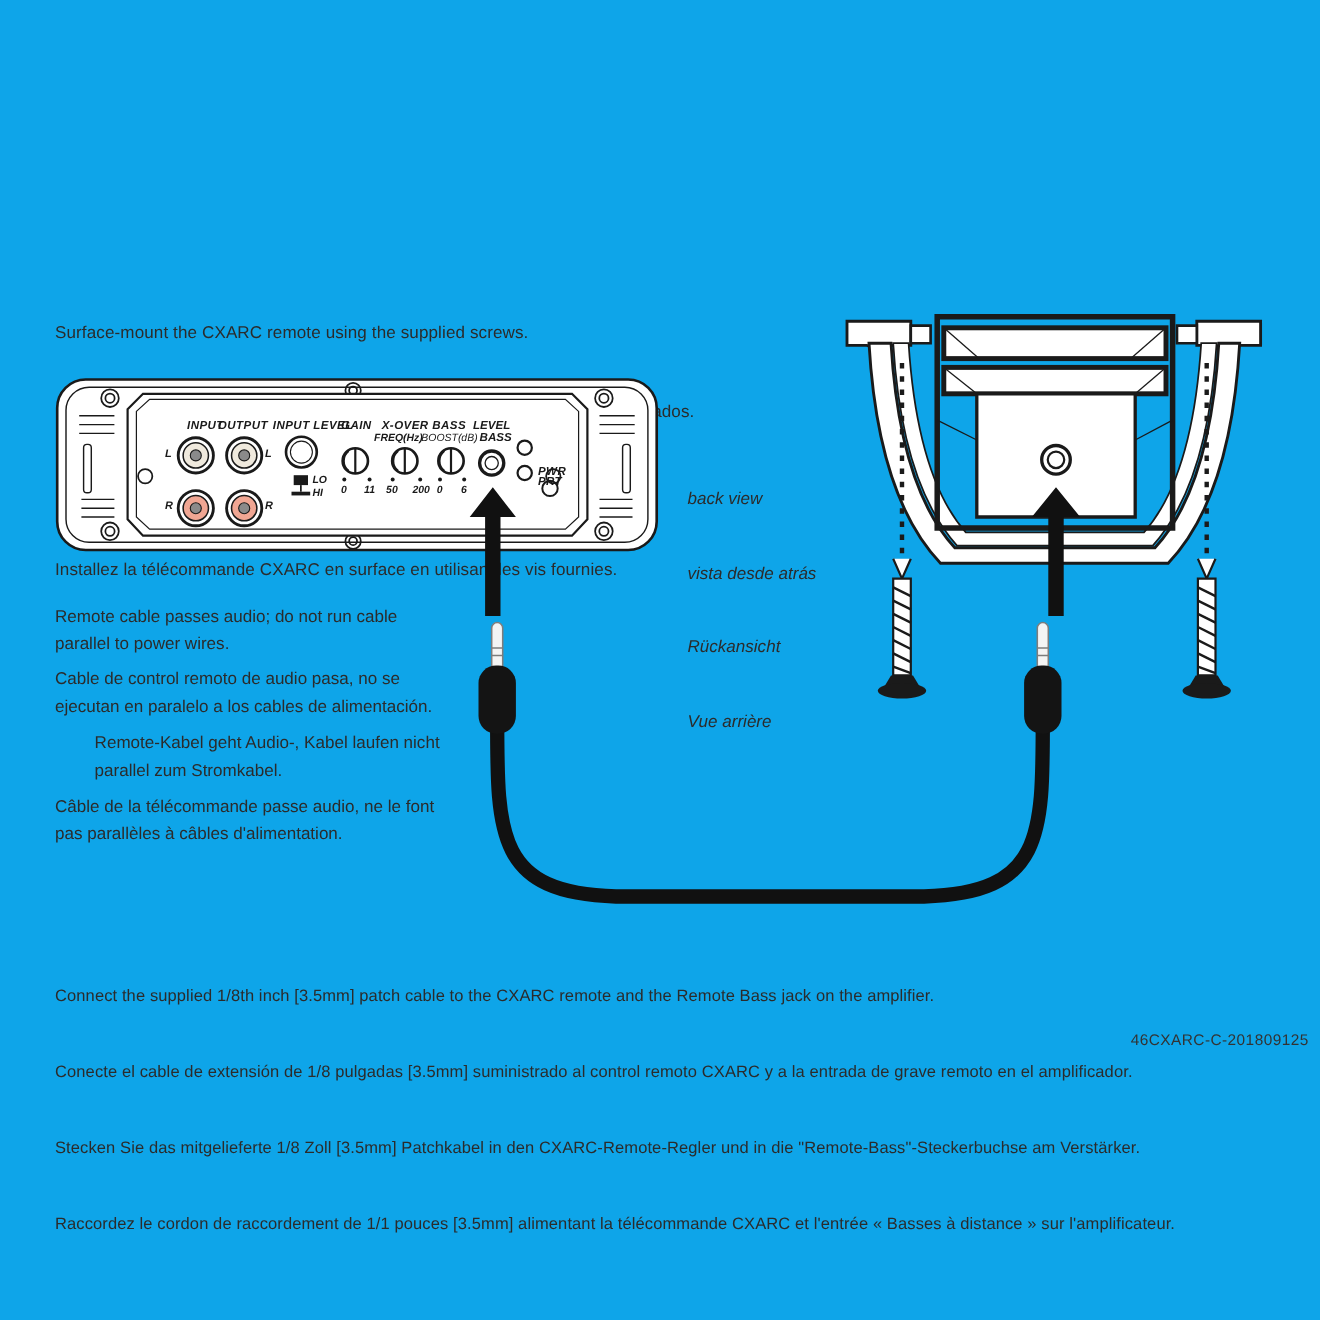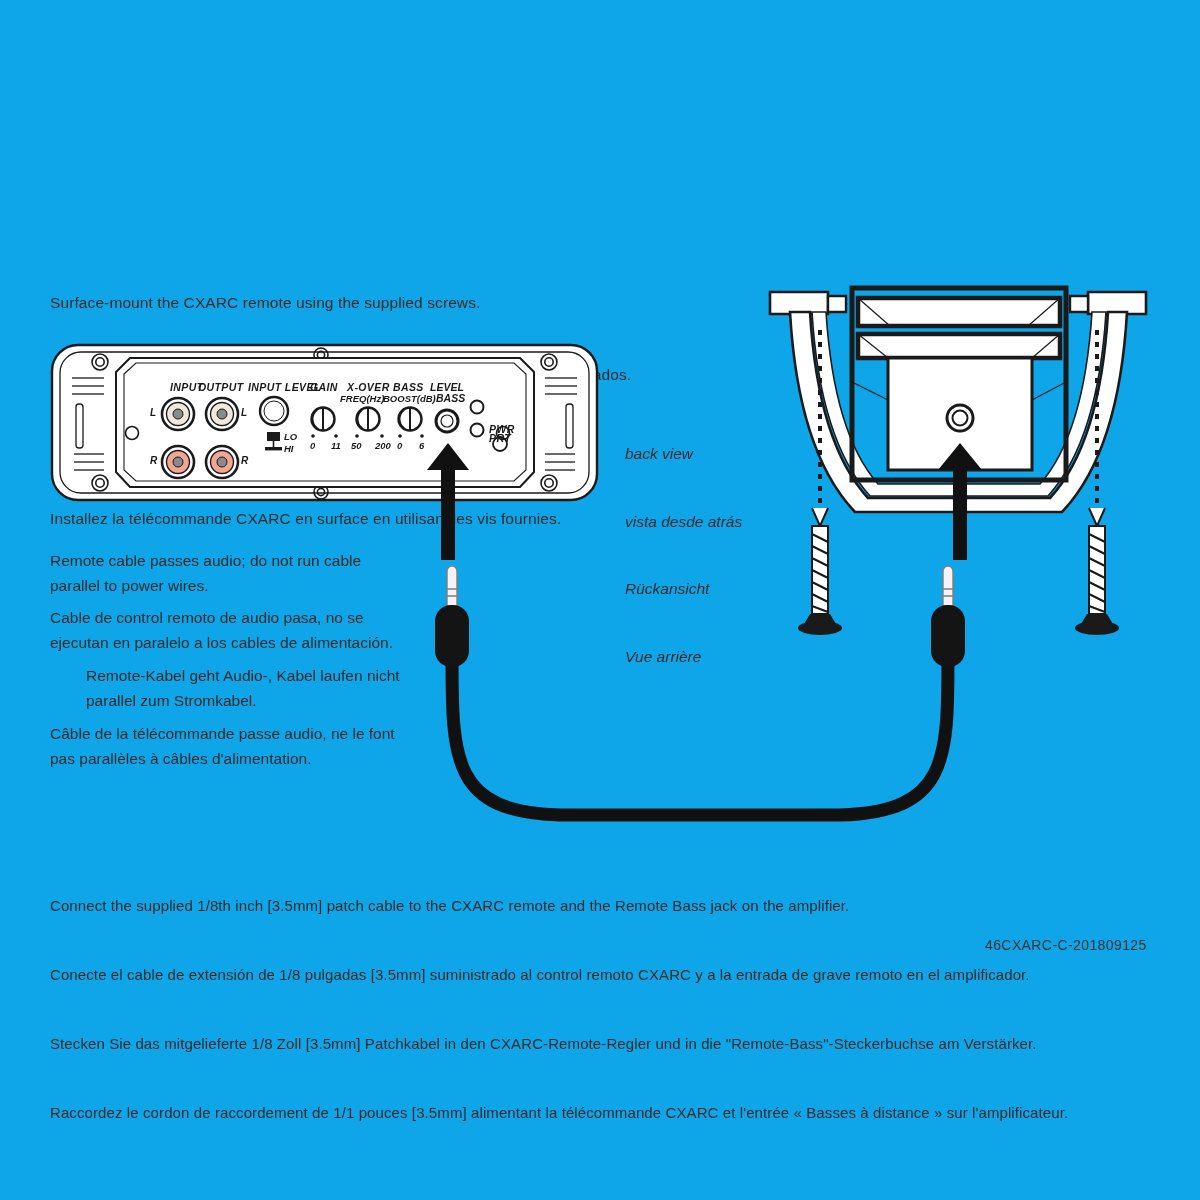--- a/index.html
+++ b/index.html
@@ -287,21 +287,21 @@
   </svg>
 
   <div style="position:absolute; left:0; top:0; width:1200px; height:1200px; pointer-events:none;">
     <div style="position:absolute; left:170px; top:381px; font-size:10.5px; font-weight:bold; font-style:italic; letter-spacing:0.4px;">INPUT</div>
     <div style="position:absolute; left:198px; top:381px; font-size:10.5px; font-weight:bold; font-style:italic; letter-spacing:0.4px;">OUTPUT</div>
     <div style="position:absolute; left:248px; top:381px; font-size:10.5px; font-weight:bold; font-style:italic; letter-spacing:0.4px;">INPUT LEVEL</div>
     <div style="position:absolute; left:310px; top:381px; font-size:10.5px; font-weight:bold; font-style:italic; letter-spacing:0.4px;">GAIN</div>
     <div style="position:absolute; left:347px; top:381px; font-size:10.5px; font-weight:bold; font-style:italic; letter-spacing:0.4px;">X-OVER</div>
     <div style="position:absolute; left:340px; top:393px; font-size:9.5px; font-weight:bold; font-style:italic;">FREQ(Hz)</div>
     <div style="position:absolute; left:393px; top:381px; font-size:10.5px; font-weight:bold; font-style:italic; letter-spacing:0.4px;">BASS</div>
-    <div style="position:absolute; left:383px; top:393px; font-size:9.5px; font-weight:bold; font-style:italic;">BOOST(dB)</div>
+    <div style="position:absolute; left:383px; top:393px; font-size:9.5px; font-weight:normal; font-style:italic;">BOOST(dB)</div>
     <div style="position:absolute; left:430px; top:381px; font-size:10.5px; font-weight:bold; font-style:italic;">LEVEL</div>
     <div style="position:absolute; left:436px; top:392px; font-size:10.5px; font-weight:bold; font-style:italic;">BASS</div>
 
     <div style="position:absolute; left:150px; top:407px; font-size:10px; font-weight:bold; font-style:italic;">L</div>
     <div style="position:absolute; left:150px; top:455px; font-size:10px; font-weight:bold; font-style:italic;">R</div>
     <div style="position:absolute; left:241px; top:407px; font-size:10px; font-weight:bold; font-style:italic;">L</div>
     <div style="position:absolute; left:241px; top:455px; font-size:10px; font-weight:bold; font-style:italic;">R</div>
 
     <div style="position:absolute; left:284px; top:431px; font-size:9.5px; font-weight:bold; font-style:italic;">LO</div>
     <div style="position:absolute; left:284px; top:443px; font-size:9.5px; font-weight:bold; font-style:italic;">HI</div>
@@ -333,15 +333,15 @@
   <div class="para" style="left:50px; top:721px;">Câble de la télécommande passe audio, ne le font
 pas parallèles à câbles d'alimentation.</div>
 
   <div class="txt-block" style="left:50px; top:848px; font-size:15px; line-height:23px;">
     <span class="txt-line">Connect the supplied 1/8th inch [3.5mm] patch cable to the CXARC remote and the Remote Bass jack on the amplifier.</span>
     <span class="txt-line">Conecte el cable de extensión de 1/8 pulgadas [3.5mm] suministrado al control remoto CXARC y a la entrada de grave remoto en el amplificador.</span>
     <span class="txt-line">Stecken Sie das mitgelieferte 1/8 Zoll [3.5mm] Patchkabel in den CXARC-Remote-Regler und in die "Remote-Bass"-Steckerbuchse am Verstärker.</span>
     <span class="txt-line">Raccordez le cordon de raccordement de 1/1 pouces [3.5mm] alimentant la télécommande CXARC et l'entrée « Basses à distance » sur l'amplificateur.</span>
   </div>
 
-  <div class="partno" style="left:985px; top:937px;">46CXARC-C-201809125</div>
+  <div class="partno" style="left:1028px; top:937px;">46CXARC-C-201809125</div>
 
 </div>
 
 </body></html>

